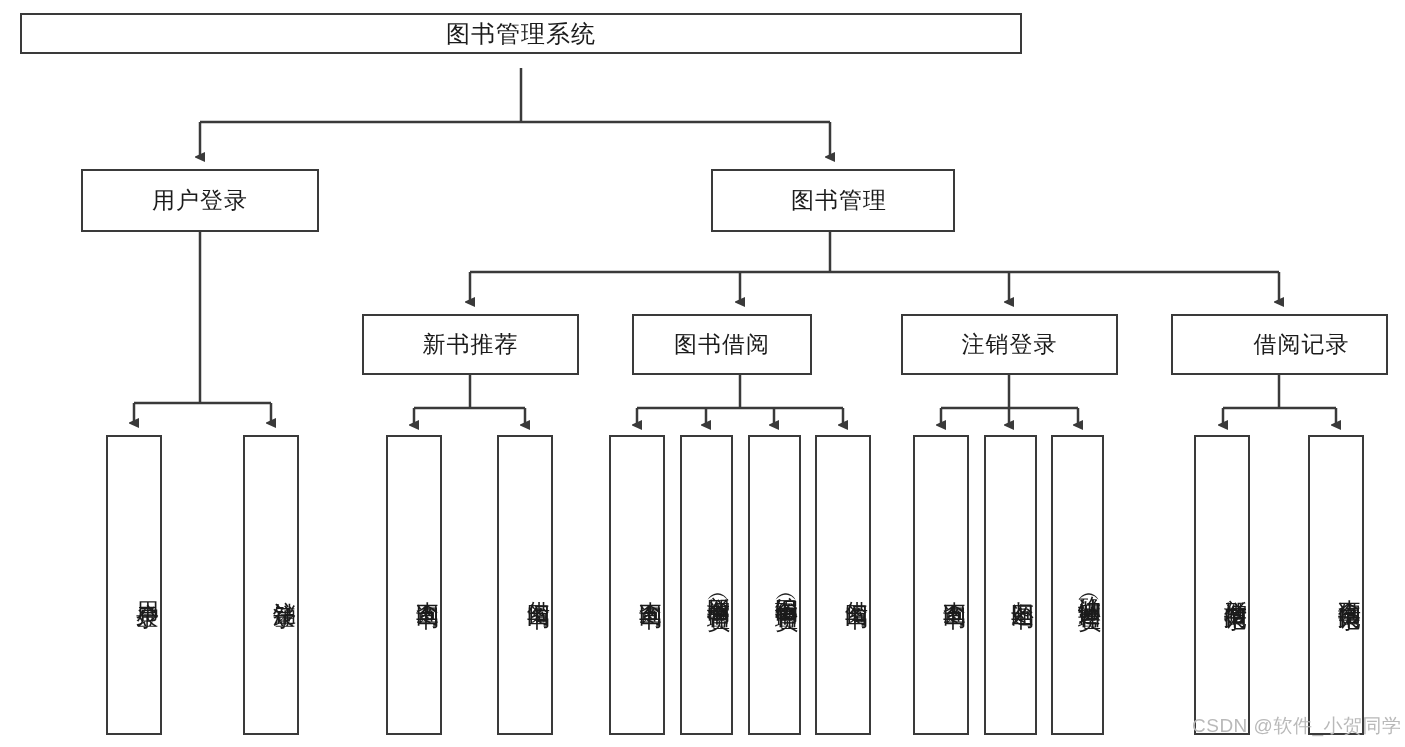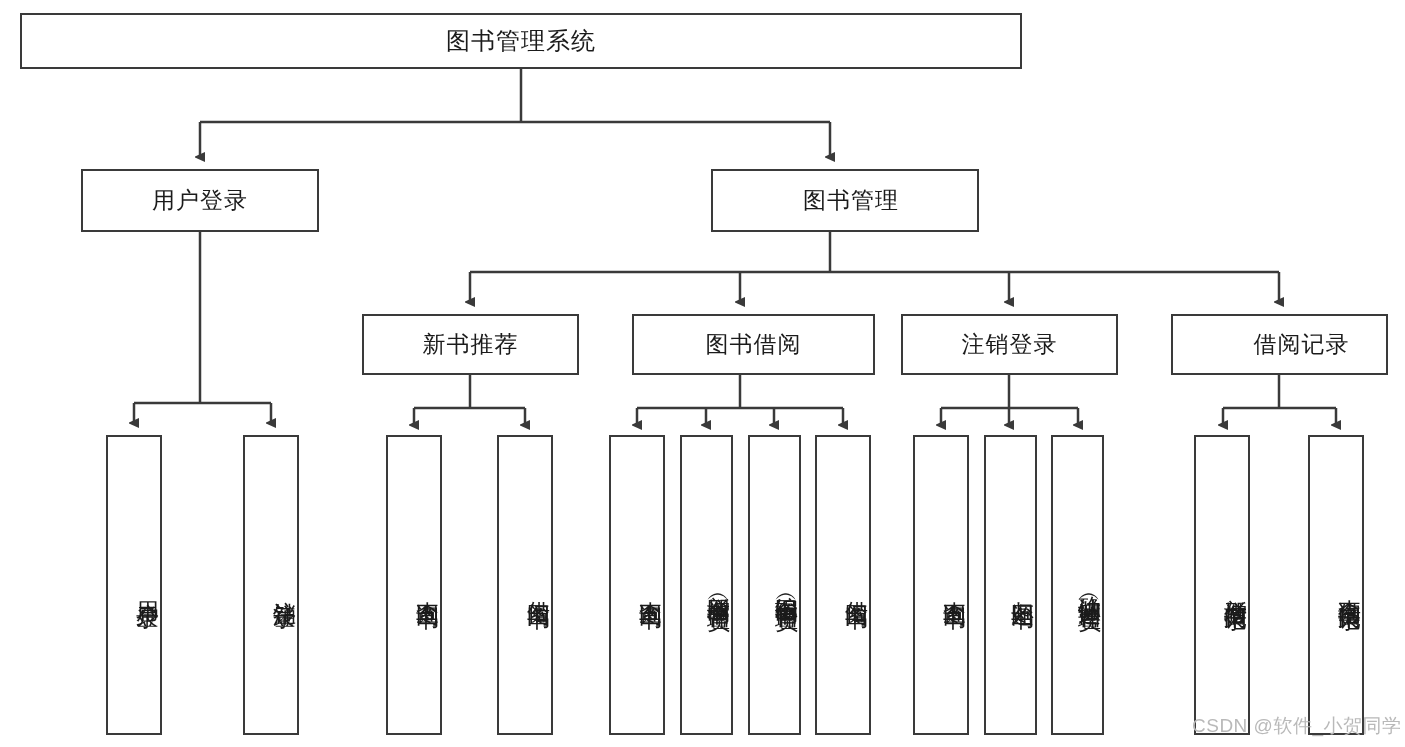--- a/index.html
+++ b/index.html
@@ -116,35 +116,35 @@
       <path d="M1009,408 L1009,425" marker-end="url(#arrow)"></path>
       <path d="M1078,408 L1078,425" marker-end="url(#arrow)"></path>
 
       <path d="M1279,375 L1279,408"></path>
       <path d="M1223,408 L1336,408"></path>
       <path d="M1223,408 L1223,425" marker-end="url(#arrow)"></path>
       <path d="M1336,408 L1336,425" marker-end="url(#arrow)"></path>
     </g>
   </svg>
 
-  <div class="node horiz root" style="left:20px; top:13px; width:1002px; height:56px;">
+  <div class="node horiz root" style="left:20px; top:13px; width:1002px; height:41px;">
     <span class="label">图书管理系统</span>
   </div>
 
   <div class="node horiz" style="left:81px; top:169px; width:238px; height:63px;">
     <span class="label">用户登录</span>
   </div>
-  <div class="node horiz" style="left:711px; top:169px; width:268px; height:63px;padding-left:12px;">
+  <div class="node horiz" style="left:711px; top:169px; width:244px; height:63px;padding-left:12px;">
     <span class="label">图书管理</span>
   </div>
 
   <div class="node horiz" style="left:362px; top:314px; width:217px; height:61px;align-items:center;">
     <span class="label">新书推荐</span>
   </div>
-  <div class="node horiz" style="left:632px; top:314px; width:243px; height:61px;">
+  <div class="node horiz" style="left:632px; top:314px; width:180px; height:61px;">
     <span class="label">图书借阅</span>
   </div>
   <div class="node horiz" style="left:901px; top:314px; width:217px; height:61px;">
     <span class="label">注销登录</span>
   </div>
   <div class="node horiz" style="left:1171px; top:314px; width:217px; height:61px;padding-left:44px;">
     <span class="label">借阅记录</span>
   </div>
 
   <div class="node vert" style="left:106px; top:435px; width:56px; height:300px;">

